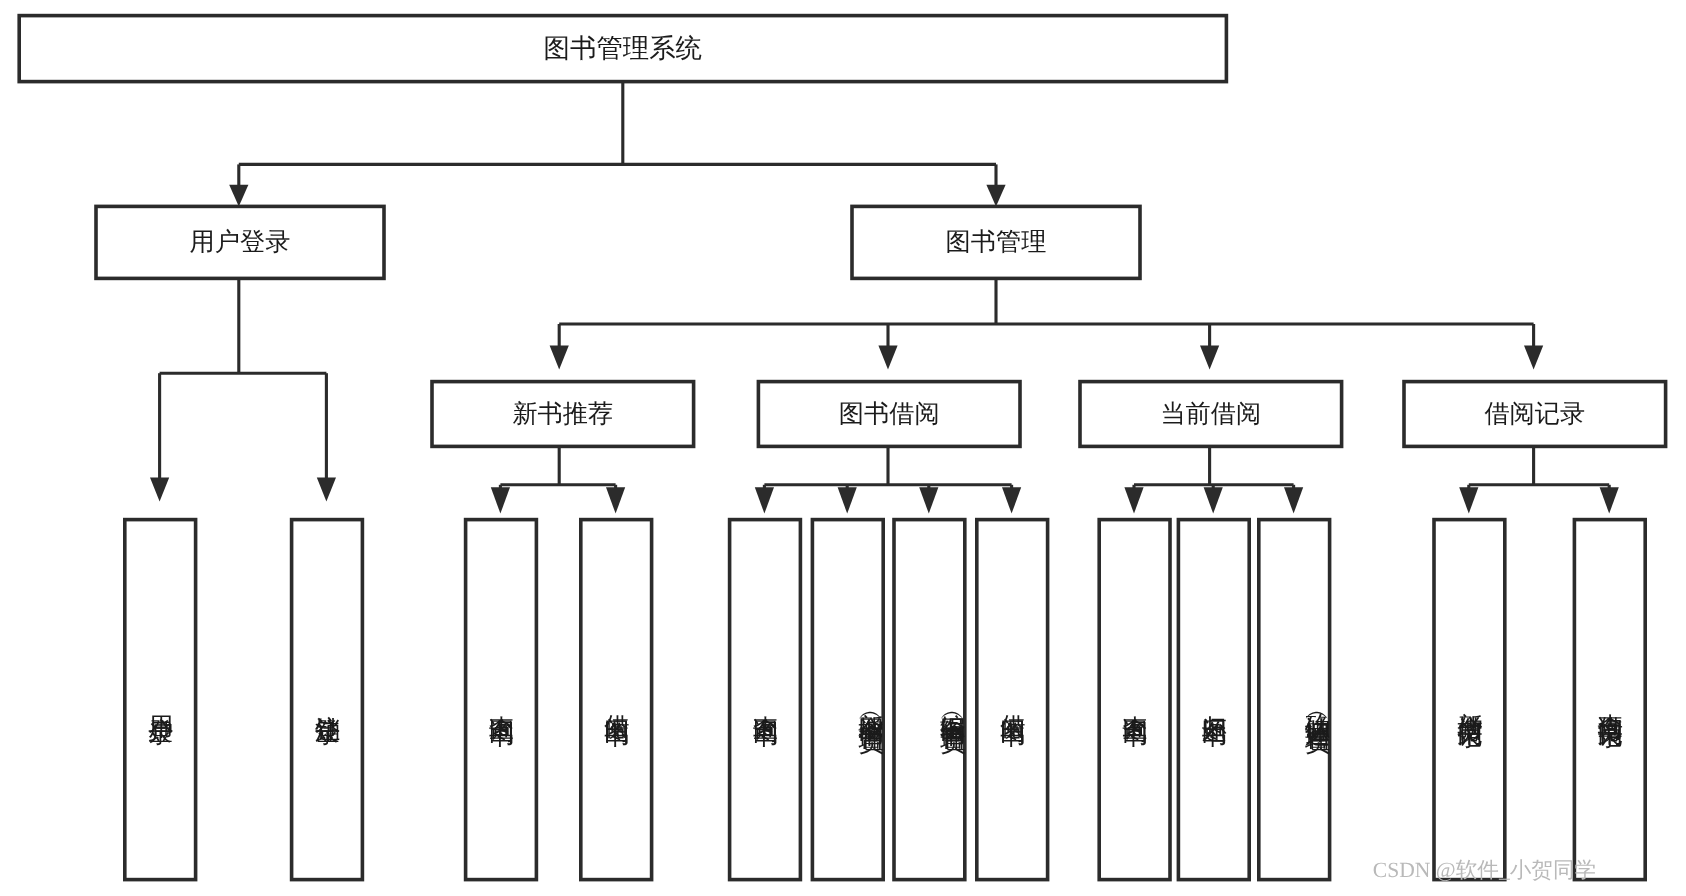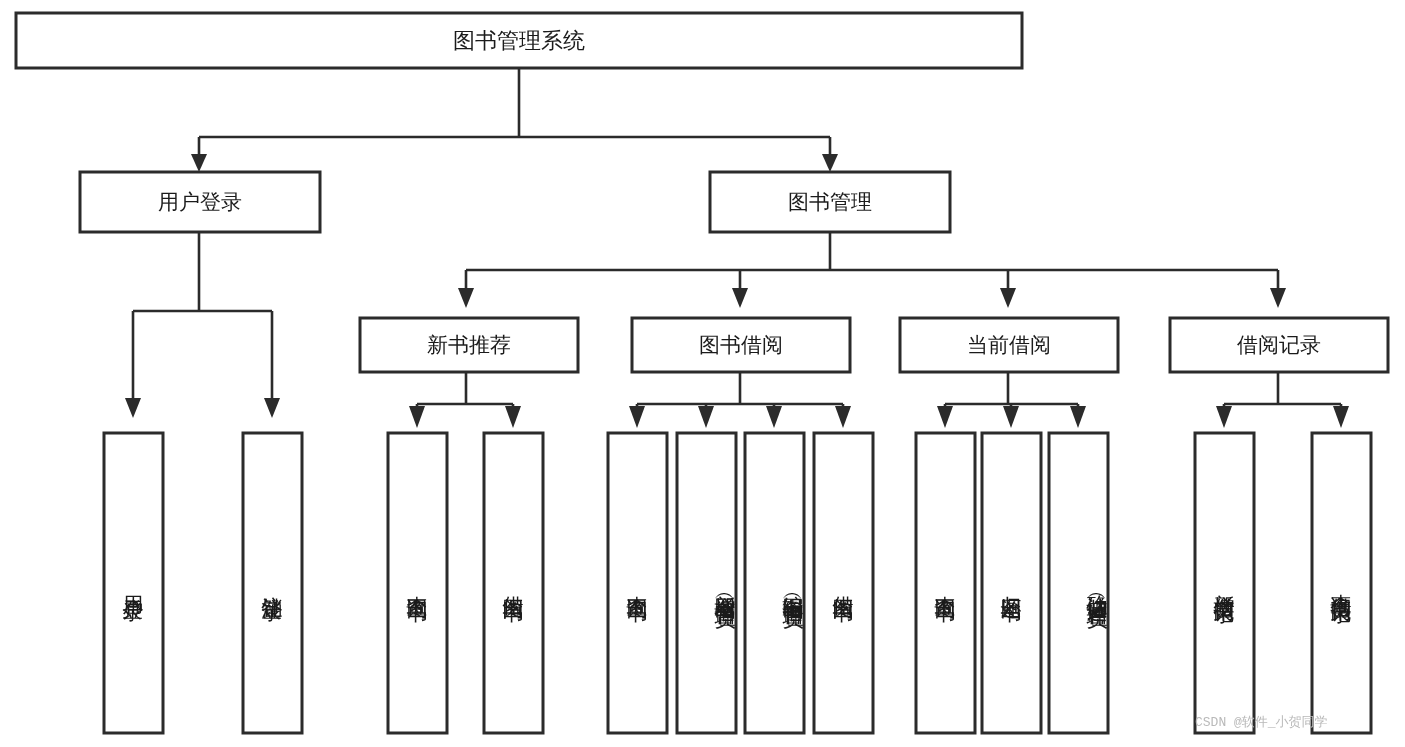--- a/index.html
+++ b/index.html
@@ -66,25 +66,25 @@
     letter-spacing: 2px;
     display: flex;
     align-items: center;
     justify-content: center;
     text-align: center;
     white-space: nowrap;
     pointer-events: none;
   }
   .watermark {
     position: absolute;
-    font-family: Liberation Mono, monospace;
-    font-size: 13px;
+    font-family: Liberation Serif, serif;
+    font-size: 18px;
     color: #b9b9b9;
     white-space: nowrap;
-    left: 1195px;
+    left: 1144px;
     top: 713px;
   }
 </style>
 </head>
 <body>
 
 <div id="diagram-root">
 
   <svg class="diagram-canvas" viewBox="0 0 1405 747" xmlns="http://www.w3.org/2000/svg">
 

